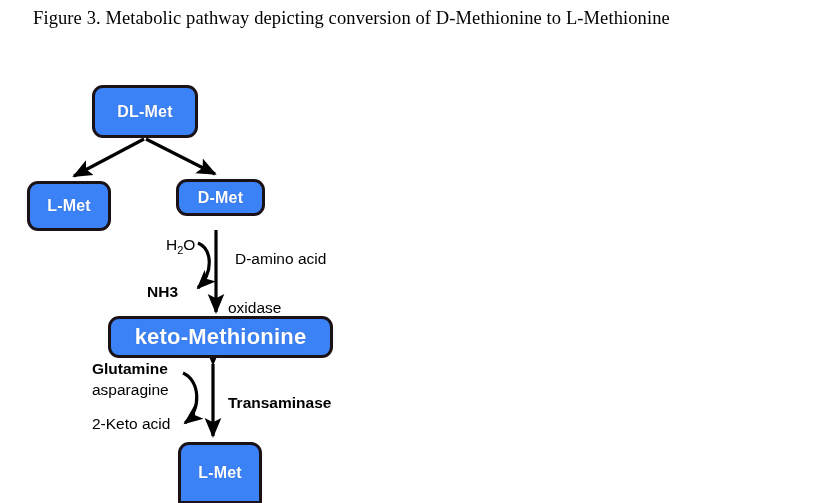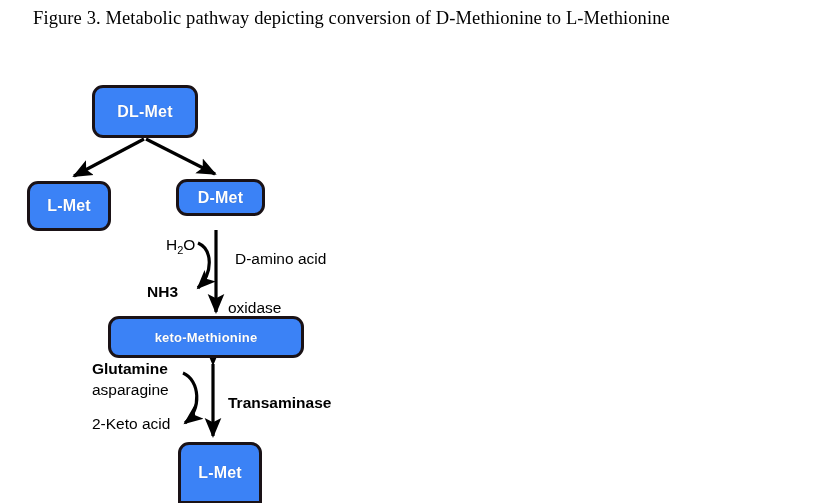--- a/index.html
+++ b/index.html
@@ -47,21 +47,21 @@
     display: flex;
     align-items: center;
     justify-content: center;
     letter-spacing: 0.2px;
     text-shadow: 0 0 1px rgba(0,0,0,0.25);
     z-index: 3;
   }
   .node-dl-met      { left: 92px;  top: 85px;  width: 106px; height: 53px; }
   .node-l-met-left  { left: 27px;  top: 181px; width: 84px;  height: 50px; }
   .node-d-met       { left: 176px; top: 179px; width: 89px;  height: 37px; }
-  .node-keto        { left: 108px; top: 316px; width: 196px; height: 42px; font-size: 13px; }
+  .node-keto        { left: 108px; top: 316px; width: 225px; height: 42px; font-size: 22px; }
   .node-l-met-bottom{ left: 178px; top: 442px; width: 84px;  height: 62px; border-bottom-left-radius: 0; border-bottom-right-radius: 0; }
 
   
   .lbl {
     position: absolute;
     font-family: "Liberation Sans", sans-serif;
     font-size: 15.5px;
     color: #000000;
     white-space: nowrap;
     z-index: 4;

